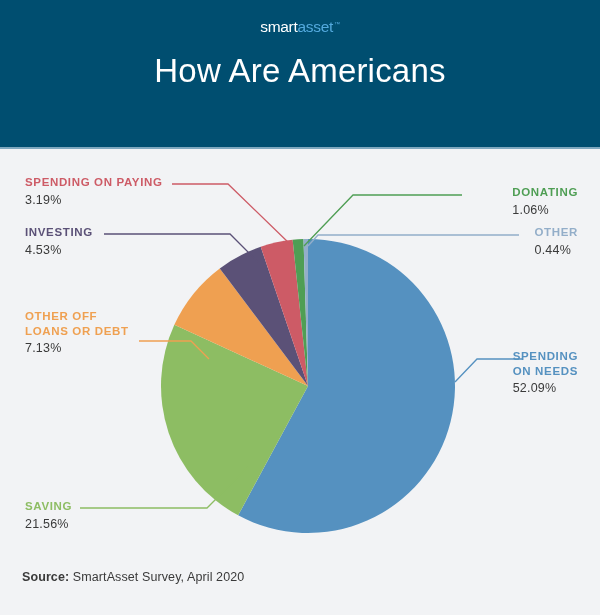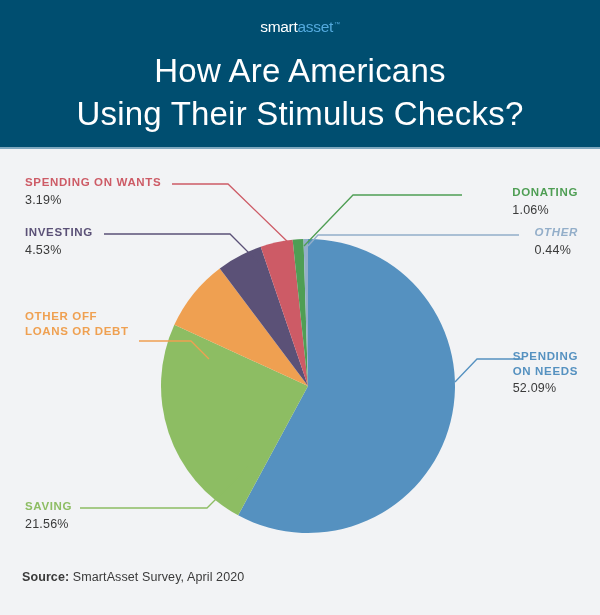--- a/index.html
+++ b/index.html
@@ -119,21 +119,20 @@
 <div id="infographic">
 
   <div id="header"></div>
   <div id="header-rule"></div>
 
   <div id="logo">
     <span class="lg-smart">smart</span><span class="lg-asset">asset</span><span class="lg-tm">™</span>
   </div>
 
   <div class="title-line" id="title-line-1">How Are Americans</div>
-  <div class="title-line" id="title-line-2">Using Their Stimulus Checks?</div>
 
   <div id="chart-area">
 
     <svg id="pie-svg" viewBox="0 0 600 466">
       <g id="pie-group">
           <path d="M 308 237 L 308.00 90.00 A 147 147 0 1 1 238.17 366.36 Z" fill="#5591c0"></path>
           <path d="M 308 237 L 238.17 366.36 A 147 147 0 0 1 174.34 175.81 Z" fill="#8dbd63"></path>
           <path d="M 308 237 L 174.34 175.81 A 147 147 0 0 1 219.78 119.42 Z" fill="#efa051"></path>
           <path d="M 308 237 L 219.78 119.42 A 147 147 0 0 1 260.72 97.81 Z" fill="#5b5177"></path>
           <path d="M 308 237 L 260.72 97.81 A 147 147 0 0 1 292.63 90.81 Z" fill="#cd5b66"></path>
@@ -153,46 +152,47 @@
       <path d="M 80 359 L 207 359 L 248 318" fill="none" stroke="#8dbd63" stroke-width="1.3"></path>
 
       <path d="M 304 97 L 353 46 L 462 46" fill="none" stroke="#4f9e54" stroke-width="1.3"></path>
 
       <path d="M 308 97 L 318 86 L 519 86" fill="none" stroke="#93aec9" stroke-width="1.3"></path>
 
       <path d="M 455 233 L 477 210 L 523 210" fill="none" stroke="#5591c0" stroke-width="1.3"></path>
     </svg>
 
     <div class="callout" style="left:25px; top:26px;">
-      <span class="cl-name" style="color:#cd5b66;">SPENDING ON WANTS</span>
+      <span class="cl-name" style="color:#cd5b66;">SPENDING ON PAYING</span>
       <span class="cl-val">3.19%</span>
     </div>
 
     <div class="callout" style="left:25px; top:76px;">
       <span class="cl-name" style="color:#5b5177;">INVESTING</span>
       <span class="cl-val">4.53%</span>
     </div>
 
     <div class="callout" style="left:25px; top:160px;">
       <span class="cl-name" style="color:#efa051;">OTHER OFF</span>
       <span class="cl-name" style="color:#efa051;">LOANS OR DEBT</span>
+      <span class="cl-val">7.13%</span>
     </div>
 
     <div class="callout" style="left:25px; top:350px;">
       <span class="cl-name" style="color:#8dbd63;text-align:right;">SAVING</span>
       <span class="cl-val">21.56%</span>
     </div>
 
     <div class="callout align-right" style="right:22px; top:36px;">
       <span class="cl-name" style="color:#4f9e54;">DONATING</span>
       <span class="cl-val">1.06%</span>
     </div>
 
     <div class="callout align-right" style="right:22px; top:76px;">
-      <span class="cl-name" style="color:#93aec9;font-style:italic;">OTHER</span>
+      <span class="cl-name" style="color:#93aec9;">OTHER</span>
       <span class="cl-val">0.44%</span>
     </div>
 
     <div class="callout align-right" style="right:22px; top:200px;">
       <span class="cl-name" style="color:#5591c0;">SPENDING</span>
       <span class="cl-name" style="color:#5591c0;">ON NEEDS</span>
       <span class="cl-val">52.09%</span>
     </div>
 
   </div>

